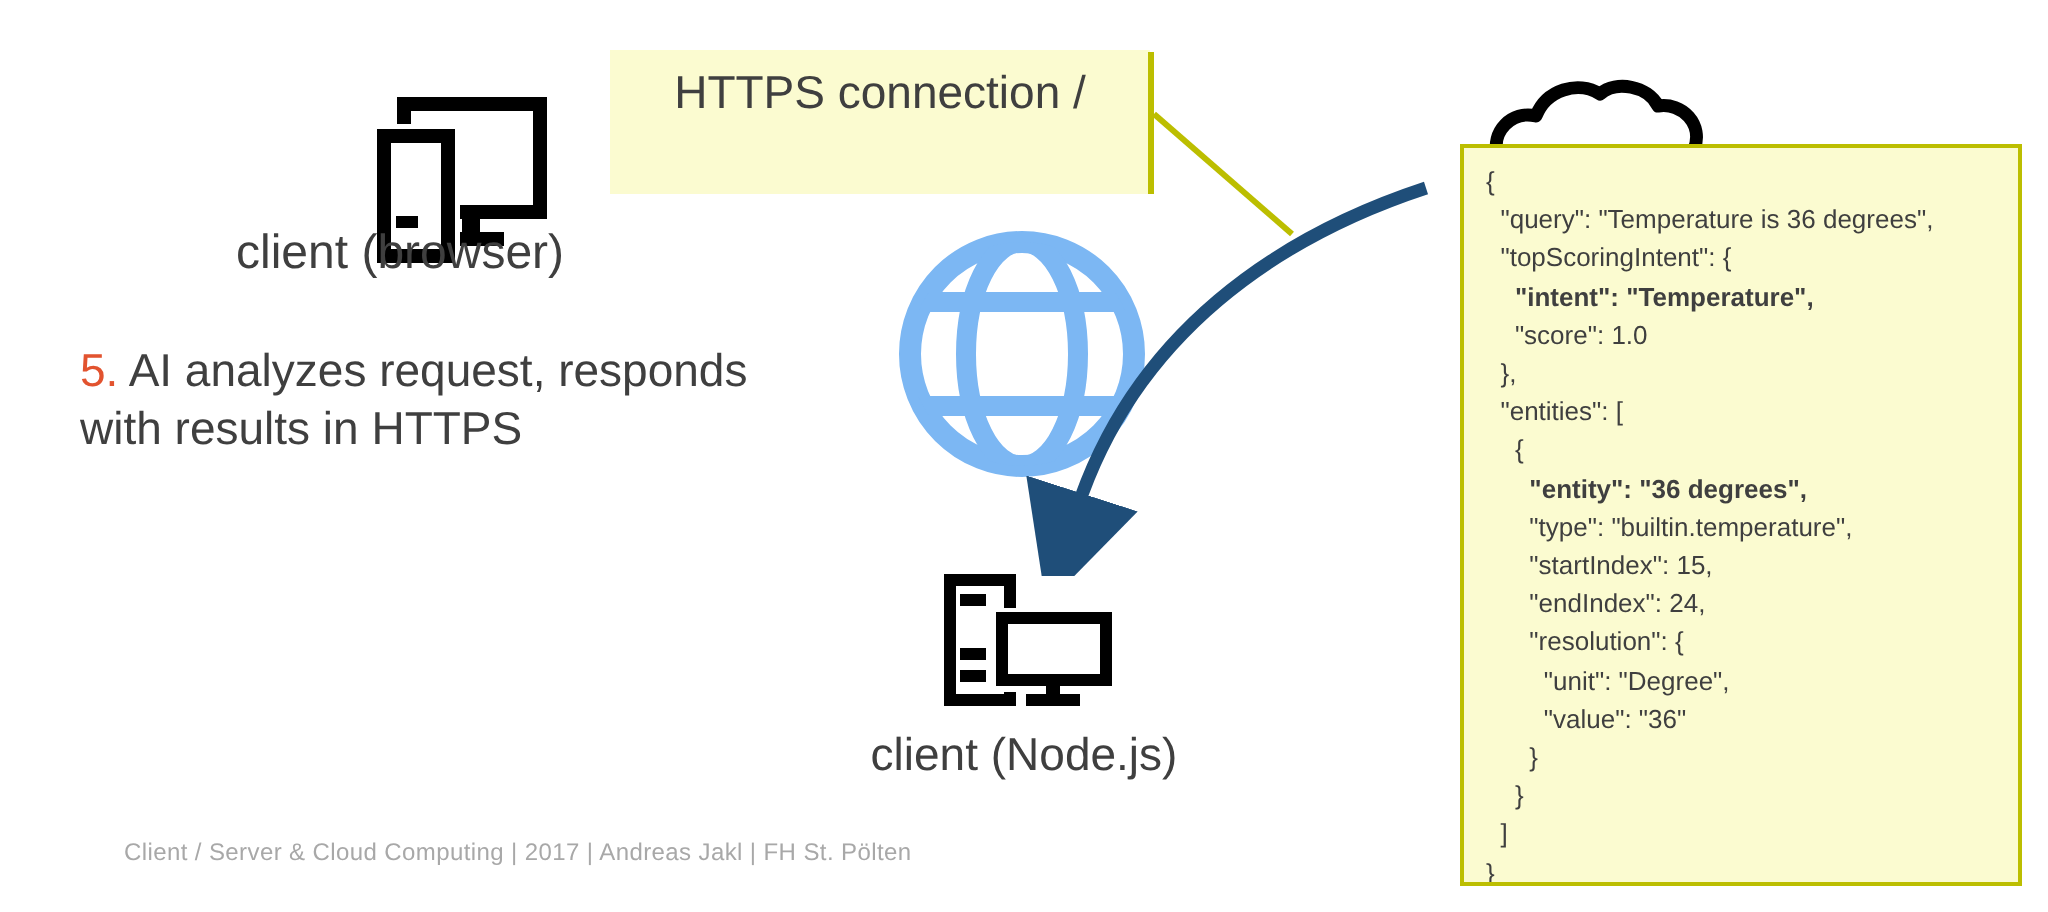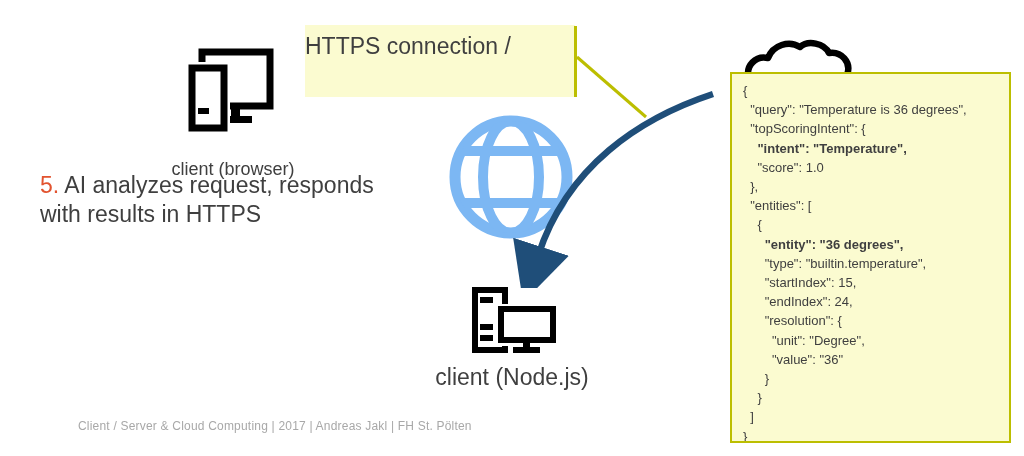--- a/index.html
+++ b/index.html
@@ -11,28 +11,28 @@
     overflow: hidden;
     font-family: "Liberation Sans", sans-serif;
     color: #3f3f3f;
   }
   .abs { position: absolute; }
 
   
   #client-icon { left: 186px; top: 46px; }
   #client-label {
     left: 118px; top: 113px; width: 230px;
-    text-align: center; font-size: 18px; line-height: 28px; margin-top: 42px;
+    font-size: 24px; line-height: 28px;
   }
 
   
   #https-label {
     left: 305px; top: 25px; width: 270px; height: 72px;
     background: #fbfbd0;
-    font-size: 23px; line-height: 31px;
+    text-align: center; font-size: 23px; line-height: 31px;
     padding-top: 6px; box-sizing: border-box;
   }
   #callout-lines { left: 565px; top: 20px; }
 
   
   #step-text {
     left: 40px; top: 171px; width: 420px;
     text-align: left; font-size: 23px; line-height: 29px;
   }
   #step-text .num { color: #e2532f; }
@@ -63,21 +63,21 @@
     white-space: pre;
     font-size: 13px;
     line-height: 19.2px;
     color: #3f3f3f;
   }
   .code-line.bold { font-weight: 700; }
 
   
   #footer {
     left: 62px; top: 419px;
-    font-size: 12px; color: #a8a8a8; letter-spacing: 0.2px; margin-left: 16px;
+    font-size: 12px; color: #a8a8a8; letter-spacing: 0.2px;
   }
 </style>
 </head>
 <body>
 
 <div id="canvas">
 
   <svg id="client-icon" class="abs" width="88" height="88" viewBox="0 0 88 88">
     <rect x="16" y="6" width="68" height="54" fill="#ffffff" stroke="#000000" stroke-width="7"></rect>
     <rect x="45" y="60" width="9" height="10" fill="#000000"></rect>

